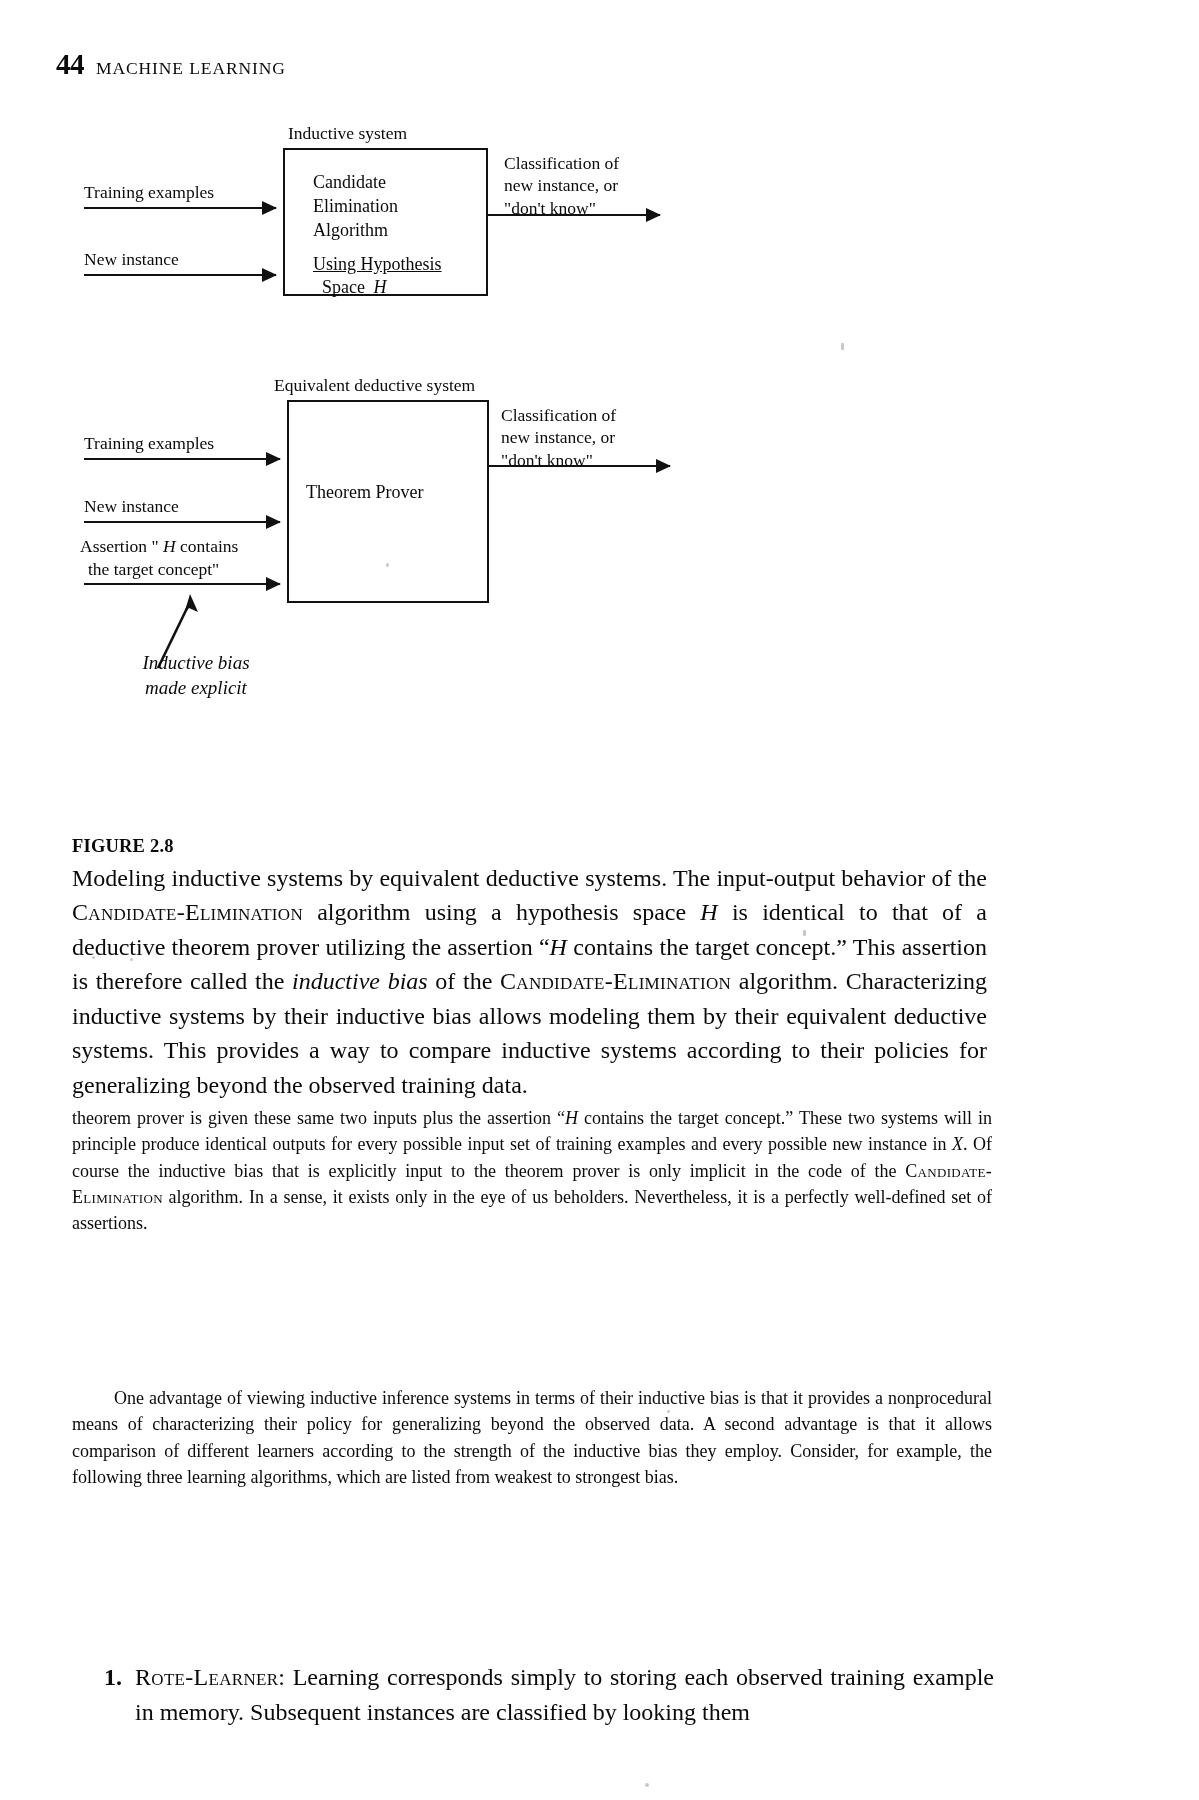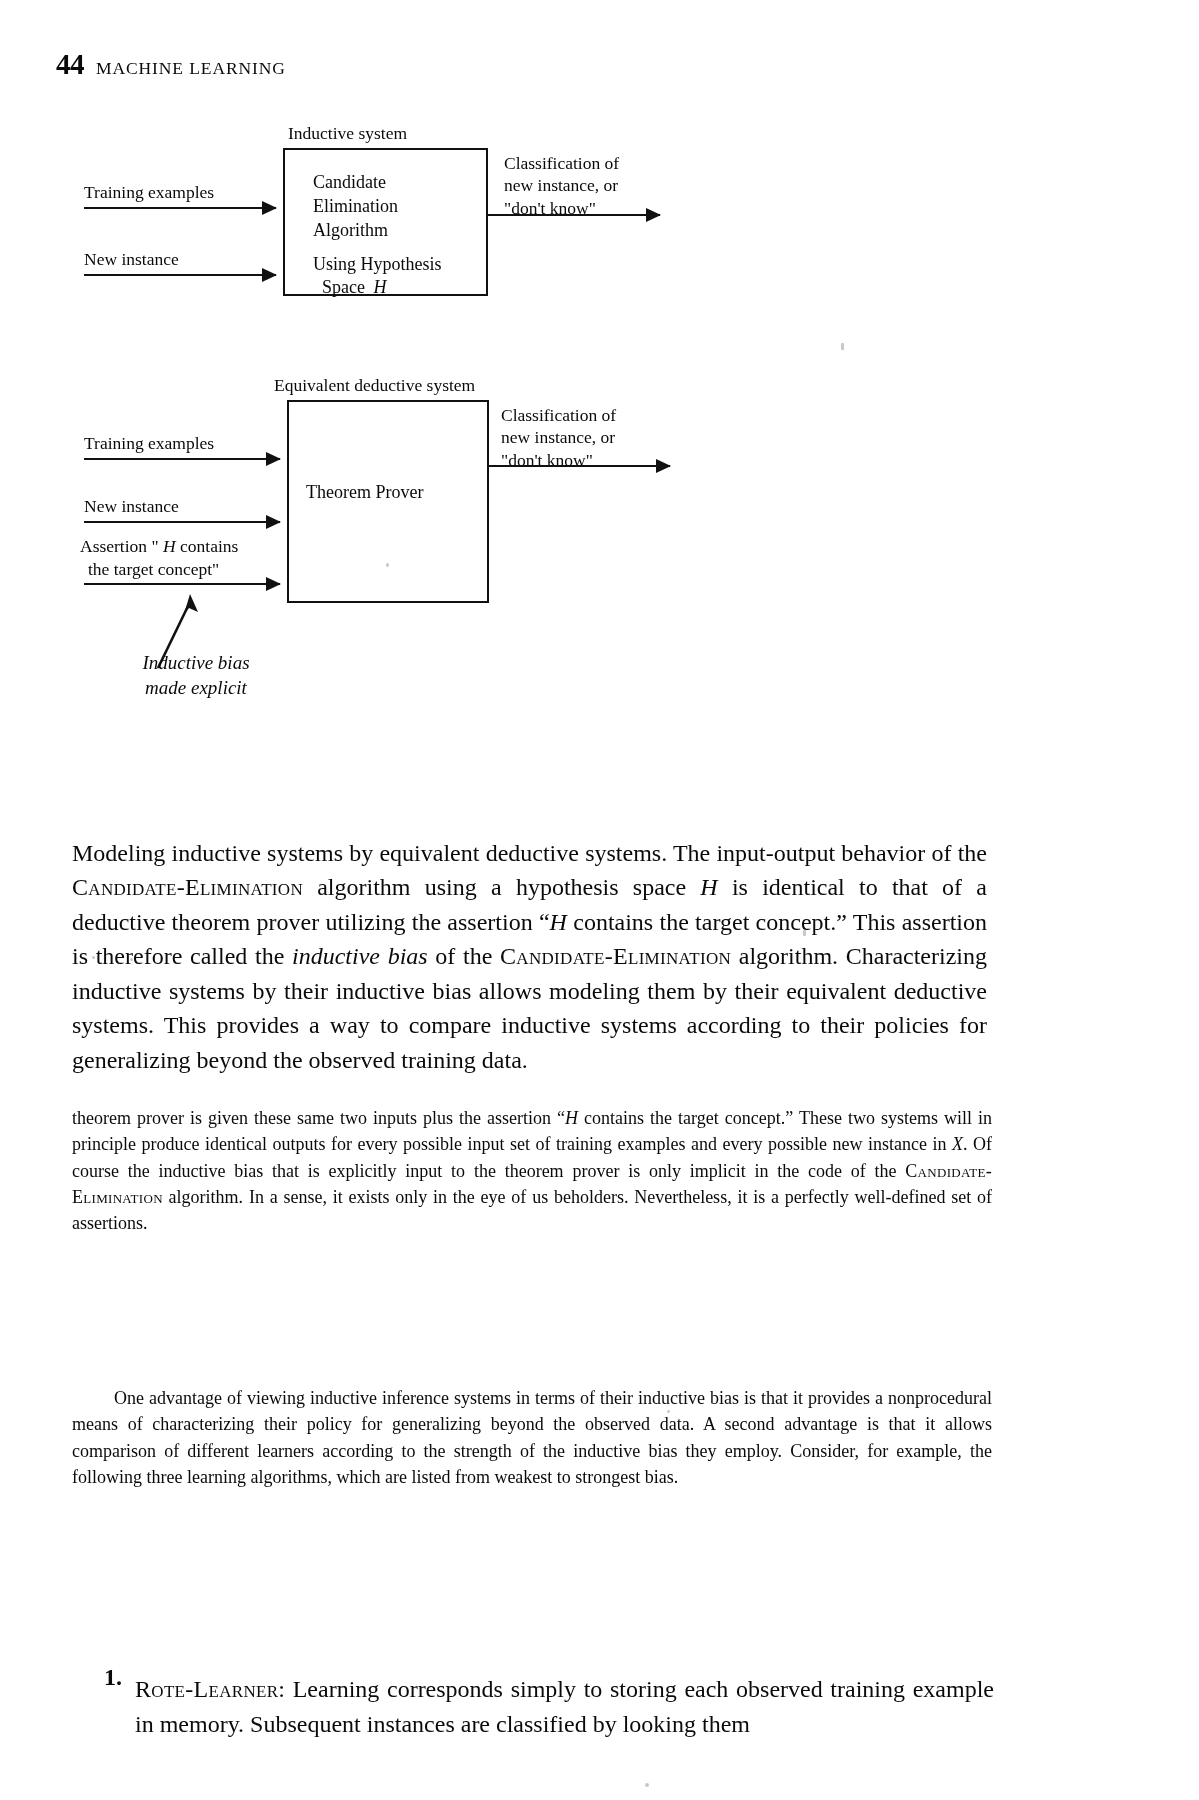--- a/index.html
+++ b/index.html
@@ -143,21 +143,21 @@
     left: 104px;
     width: 890px;
   }
   .list-item {
     display: flex;
     gap: 13px;
     font-size: 24px;
     line-height: 1.46;
   }
   .list-num { font-weight: 700; }
-  .list-text { flex: 1; text-align: justify; margin-top: 12px; }
+  .list-text { flex: 1; text-align: justify; }
 
   
   .speck {
     position: absolute;
     background: #9a9a9a;
     border-radius: 50%;
     opacity: 0.55;
   }
 </style>
 </head>
@@ -173,21 +173,21 @@
   <div class="figure-area">
 
     <div class="dlabel" style="left:288px; top:14px;text-align:right;">Inductive system</div>
 
     <div class="box" style="left:283px; top:40px; width:205px; height:148px;"></div>
 
     <div class="box-text" style="left:313px; top:62px;">Candidate</div>
     <div class="box-text" style="left:313px; top:86px;">Elimination</div>
     <div class="box-text" style="left:313px; top:110px;">Algorithm</div>
 
-    <div class="box-text" style="left:313px; top:144px;">Using Hypothesis</div>
+    <div class="box-text" style="left:313px; top:144px;text-decoration:underline;">Using Hypothesis</div>
     <div class="box-text" style="left:322px; top:167px;">
       <span>Space </span><span class="ital" style="margin-left:4px;">H</span>
     </div>
 
     <div class="dlabel" style="left:84px; top:73px;">Training examples</div>
     <div class="arrow" style="left:84px; top:99px; width:192px;"></div>
 
     <div class="dlabel" style="left:84px; top:140px;">New instance</div>
     <div class="arrow" style="left:84px; top:166px; width:192px;"></div>
 
@@ -231,20 +231,21 @@
     <div class="bias-note" style="left:96px; top:542px; width:200px;">
       <span>Inductive bias</span><br>
       <span>made explicit</span>
     </div>
 
     <div class="speck" style="left:841px; top:235px; width:3px; height:7px; border-radius:1px;"></div>
     <div class="speck" style="left:386px; top:455px; width:3px; height:4px;"></div>
   </div>
 
   <div class="caption-block">
+    <div class="caption-head">FIGURE 2.8</div>
     <div class="caption-body"><span>Modeling inductive systems by equivalent deductive systems. The input-output behavior of the </span><span class="sc">Candidate-Elimination</span><span> algorithm using a hypothesis space </span><span class="ital">H</span><span> is identical to that of a deductive theorem prover utilizing the assertion “</span><span class="ital">H</span><span> contains the target concept.” This assertion is therefore called the </span><span class="ital">inductive bias</span><span> of the </span><span class="sc">Candidate-Elimination</span><span> algorithm. Characterizing inductive systems by their inductive bias allows modeling them by their equivalent deductive systems. This provides a way to compare inductive systems according to their policies for generalizing beyond the observed training data.</span></div>
   </div>
 
   <div class="body-block" style="top:1105px;">
     <p class="body-p"><span>theorem prover is given these same two inputs plus the assertion “</span><span class="ital">H</span><span> contains the target concept.” These two systems will in principle produce identical outputs for every possible input set of training examples and every possible new instance in </span><span class="ital">X</span><span>. Of course the inductive bias that is explicitly input to the theorem prover is only implicit in the code of the </span><span class="sc">Candidate-Elimination</span><span> algorithm. In a sense, it exists only in the eye of us beholders. Nevertheless, it is a perfectly well-defined set of assertions.</span></p>
   </div>
 
   <div class="body-block" style="top:1385px;">
     <p class="body-p indent">One advantage of viewing inductive inference systems in terms of their inductive bias is that it provides a nonprocedural means of characterizing their policy for generalizing beyond the observed data. A second advantage is that it allows comparison of different learners according to the strength of the inductive bias they employ. Consider, for example, the following three learning algorithms, which are listed from weakest to strongest bias.</p>
   </div>

